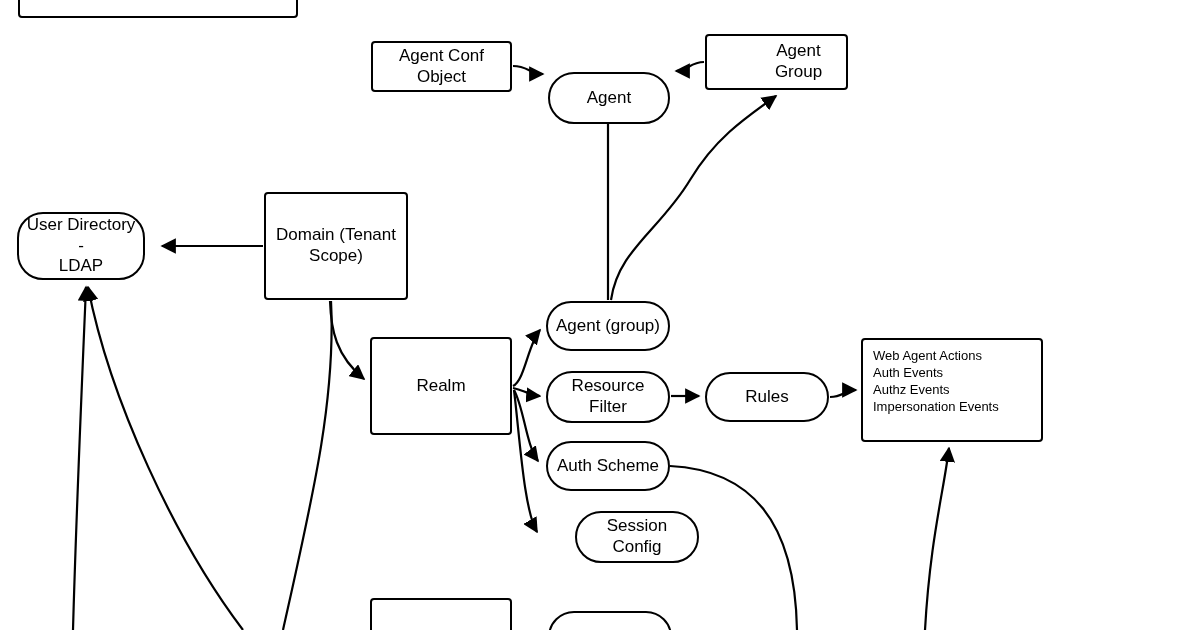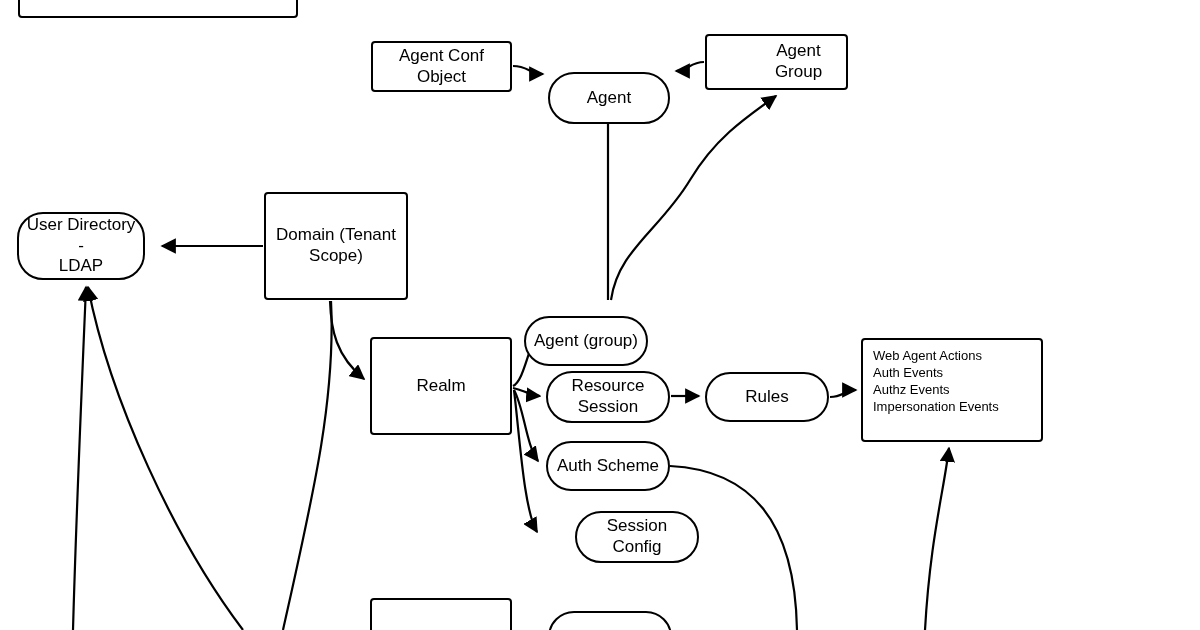--- a/index.html
+++ b/index.html
@@ -126,31 +126,31 @@
   <div class="node pill" style="left:17px; top:212px; width:128px; height:68px;">
     <span class="node-label">User Directory -
 LDAP</span>
   </div>
 
   <div class="node rect" style="left:264px; top:192px; width:144px; height:108px;">
     <span class="node-label">Domain (Tenant
 Scope)</span>
   </div>
 
-  <div class="node pill" style="left:524px; top:301px; width:124px; height:50px;margin-top:15px;">
+  <div class="node pill" style="left:546px; top:301px; width:124px; height:50px;">
     <span class="node-label">Agent (group)</span>
   </div>
 
   <div class="node rect" style="left:370px; top:337px; width:142px; height:98px;">
     <span class="node-label">Realm</span>
   </div>
 
   <div class="node pill" style="left:546px; top:371px; width:124px; height:52px;">
     <span class="node-label">Resource
-Session</span>
+Filter</span>
   </div>
 
   <div class="node pill" style="left:705px; top:372px; width:124px; height:50px;">
     <span class="node-label">Rules</span>
   </div>
 
   <div class="node listbox" style="left:861px; top:338px; width:182px; height:104px;">
     <span class="node-label">Web Agent Actions
 Auth Events
 Authz Events

